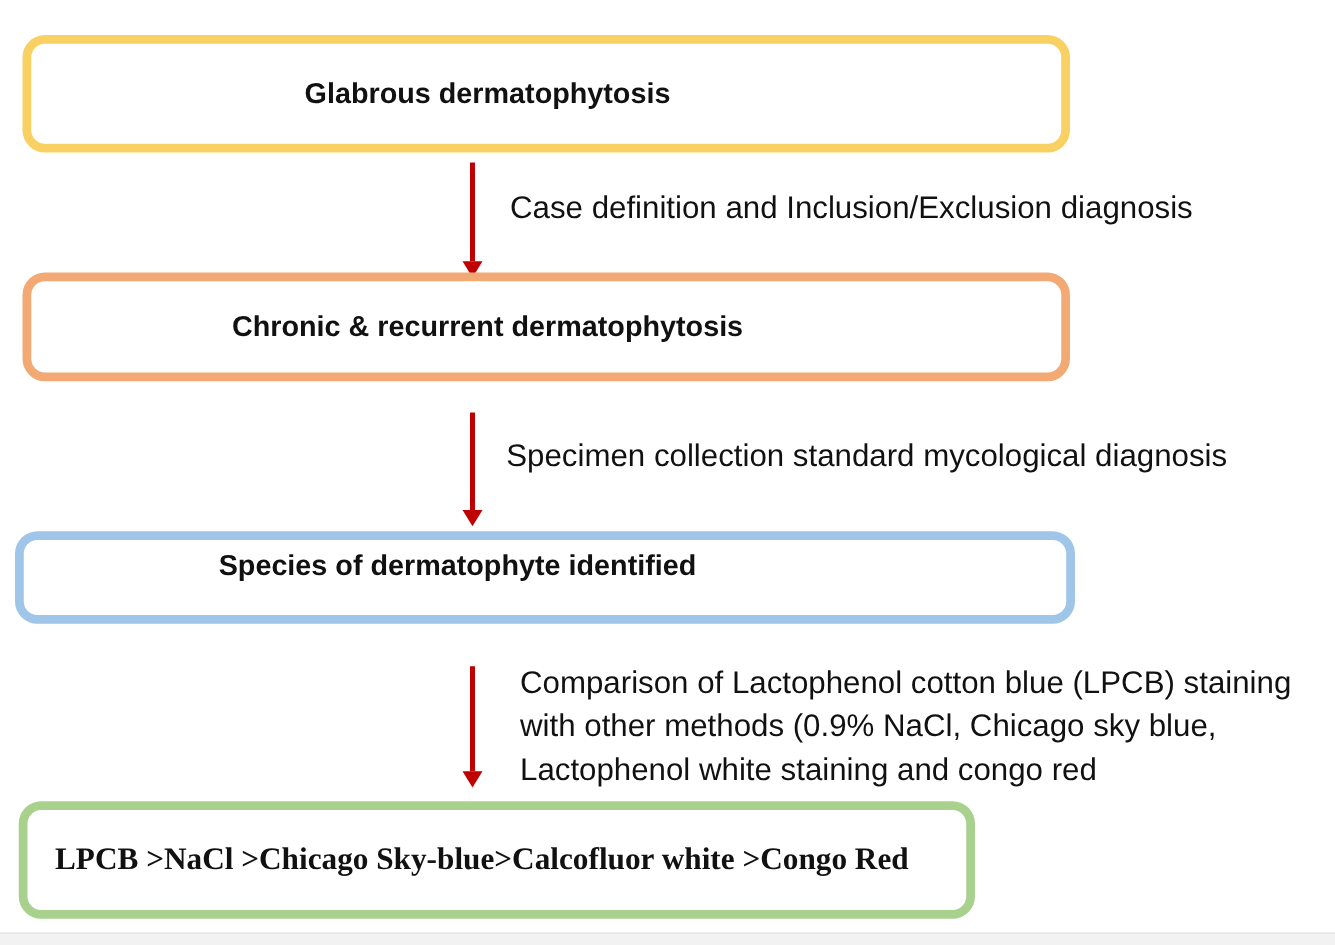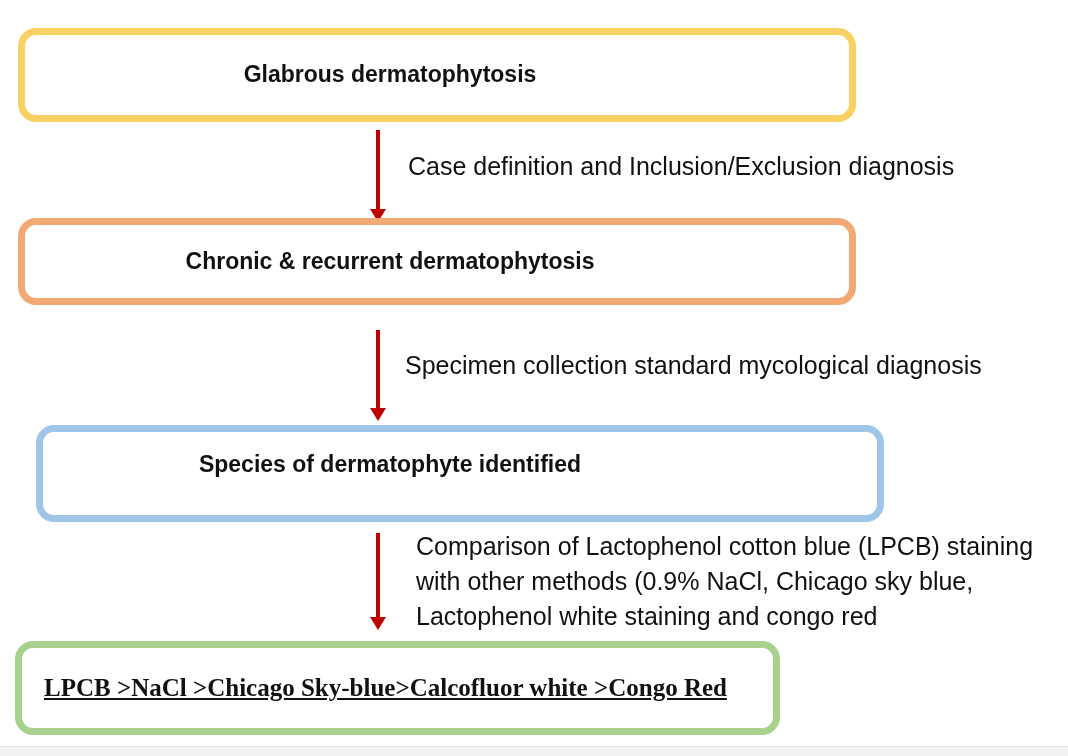--- a/index.html
+++ b/index.html
@@ -29,21 +29,21 @@
   .flow-box .box-label {
     font-weight: bold;
     font-size: 23px;
     line-height: 1.2;
     white-space: nowrap;
   }
   .box-1 { left: 18px;  top: 28px;  width: 838px; height: 94px; }
   .box-1 .box-label { padding-right: 94px; }
   .box-2 { left: 18px;  top: 218px; width: 838px; height: 87px; }
   .box-2 .box-label { padding-right: 94px; }
-  .box-3 { left: 12px;  top: 425px; width: 848px; height: 97px; margin-left: 24px; }
+  .box-3 { left: 12px;  top: 425px; width: 848px; height: 74px; }
   .box-3 .box-label { padding-right: 140px; padding-bottom: 18px; }
   .box-4 { left: 15px;  top: 641px; width: 765px; height: 94px; justify-content: flex-start; }
   .box-4 .box-label {
     font-family: "Liberation Serif", serif;
     font-size: 25px;
     padding-left: 22px;
     padding-right: 0;
   }
   .arrow {
     position: absolute;
@@ -118,19 +118,19 @@
   <div class="arrow arrow-3">
     <div class="shaft" style="background: rgb(192, 0, 0);"></div>
     <div class="head" style="border-top-color: rgb(192, 0, 0);"></div>
   </div>
   <div class="arrow-label arrow-label-3">
     <div>Comparison of Lactophenol cotton blue (LPCB) staining</div>
     <div>with other methods (0.9% NaCl, Chicago sky blue,</div>
     <div>Lactophenol white staining and congo red</div>
   </div>
 
-  <div class="flow-box box-4" style="border-color: rgb(169, 209, 142); text-decoration: underline;">
+  <div class="flow-box box-4" style="border-color: rgb(169, 209, 142);">
     <span class="box-label">LPCB &gt;NaCl &gt;Chicago Sky-blue&gt;Calcofluor white &gt;Congo Red</span>
   </div>
 
   <div class="page-bottom-edge"></div>
 
 </div>
 
 </body></html>

